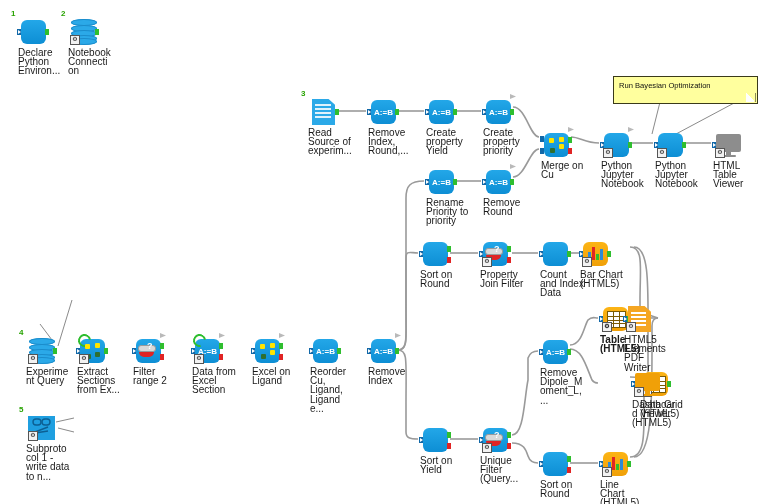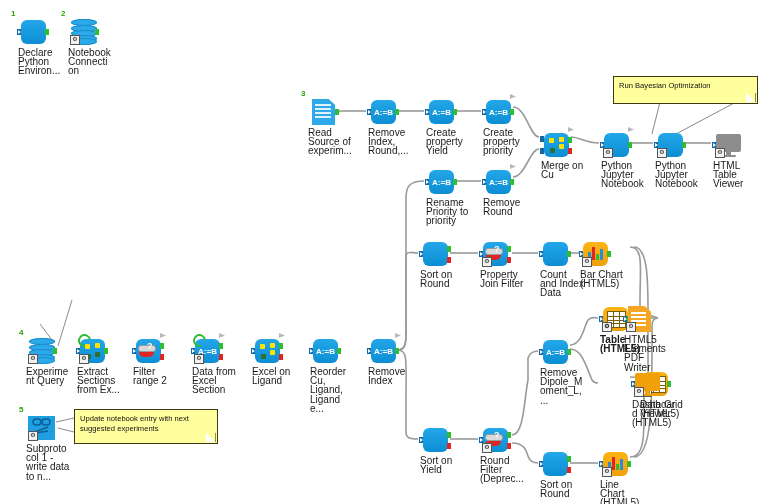--- a/index.html
+++ b/index.html
@@ -579,27 +579,23 @@
     <div class="glyph">
       <div class="qm"></div>
         <div class="qmtube"></div>
         <div class="qmq">?</div>
         <div class="qmred"></div>
       <div class="gearbadge">⚙</div>
       <div class="pin"></div>
         <div class="pout-g"></div>
         <div class="pout-r"></div>
     </div>
-    <div class="label">Round Filter (Deprec...</div>
+    <div class="label">Unique Filter (Query...</div>
   </div>
 
   <div class="note" style="left:613px;top:76px;width:133px;height:15px;">
     <span>Run Bayesian Optimization</span>
     <span class="fold2"></span>
   </div>
 
 
-  <div class="note" style="left:74px;top:409px;width:132px;height:22px;">
-    <span>Update notebook entry with next suggested experiments</span>
-    <span class="fold2"></span>
-  </div>
 
 </div>
 
 </body></html>

